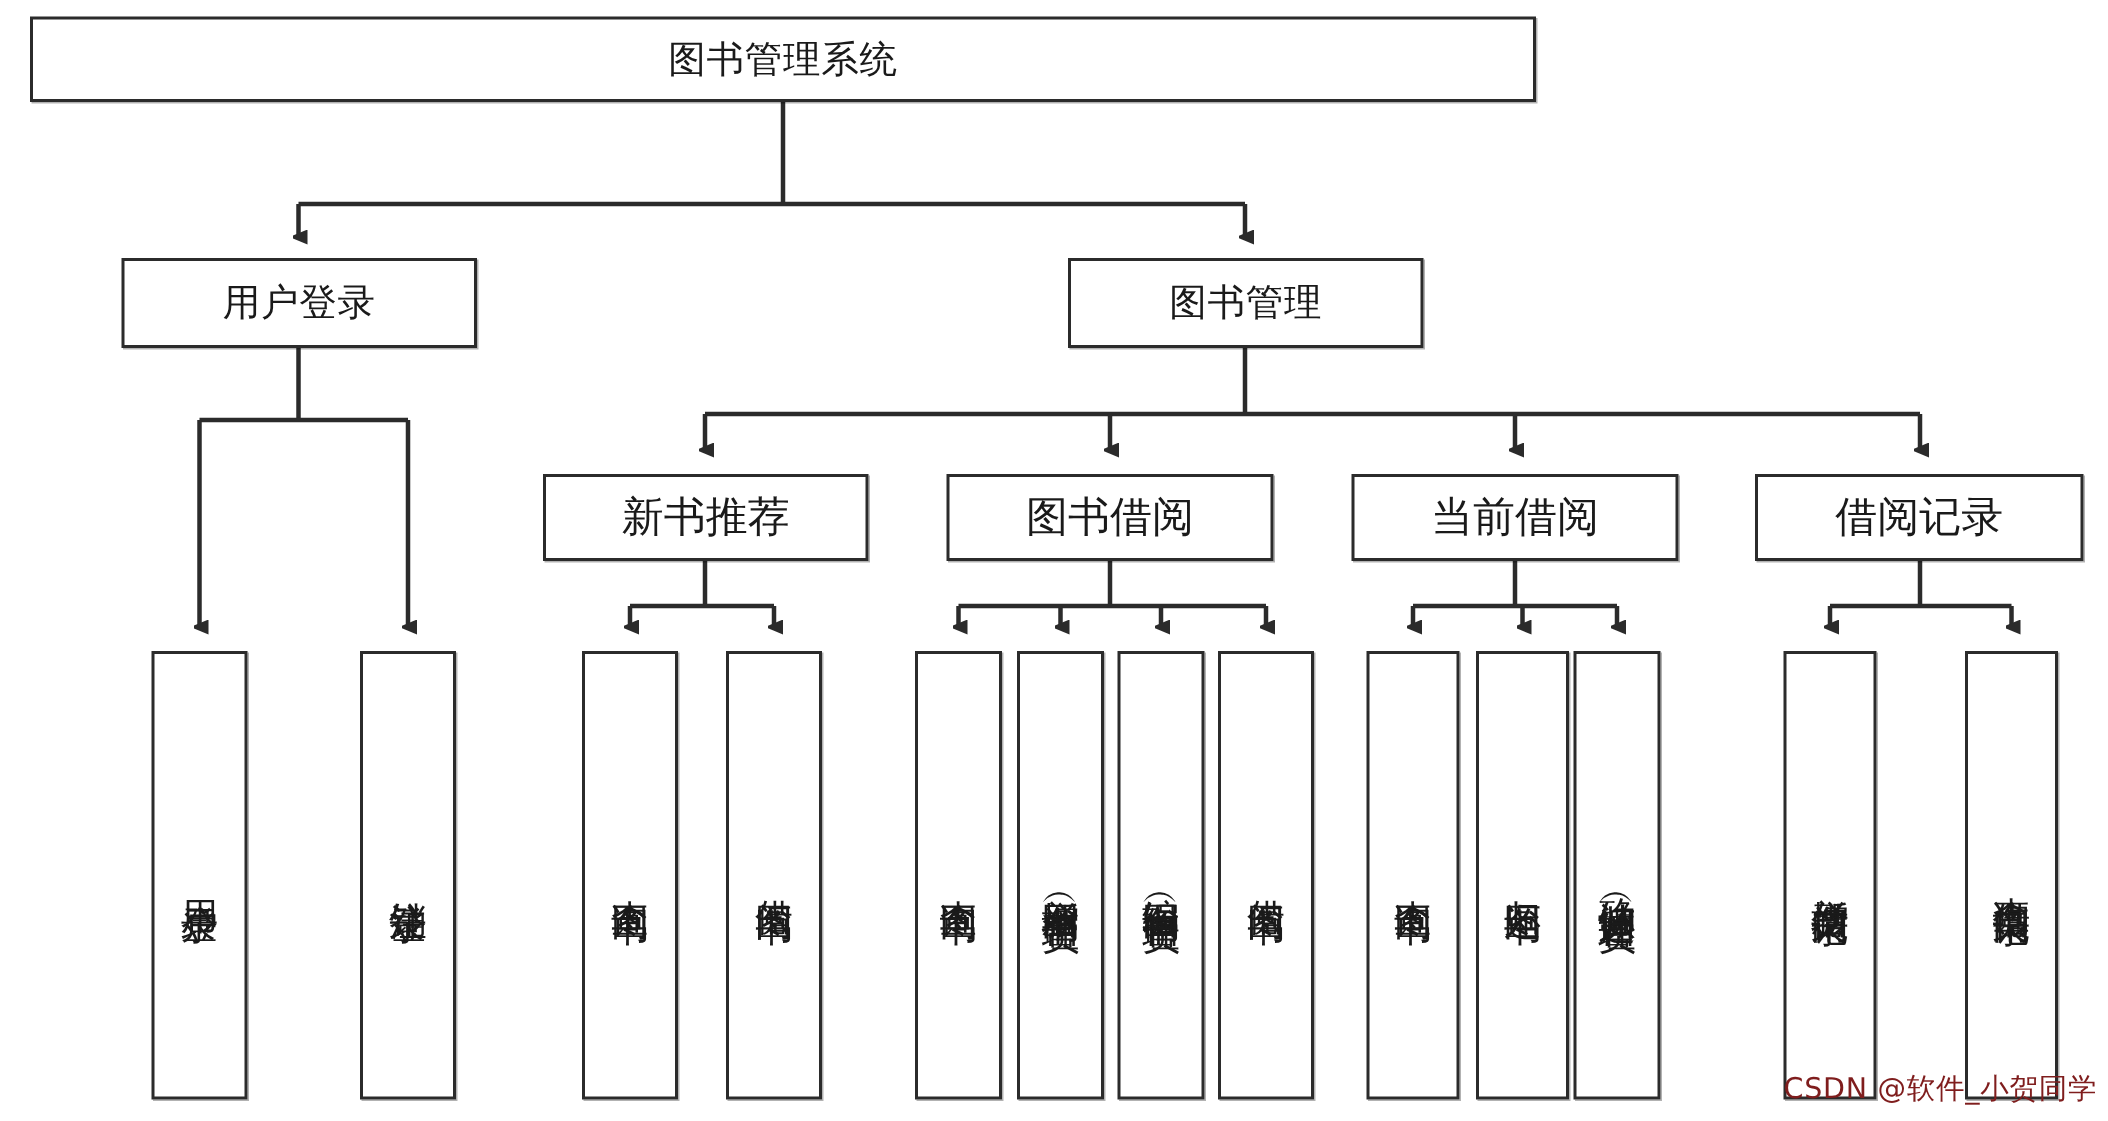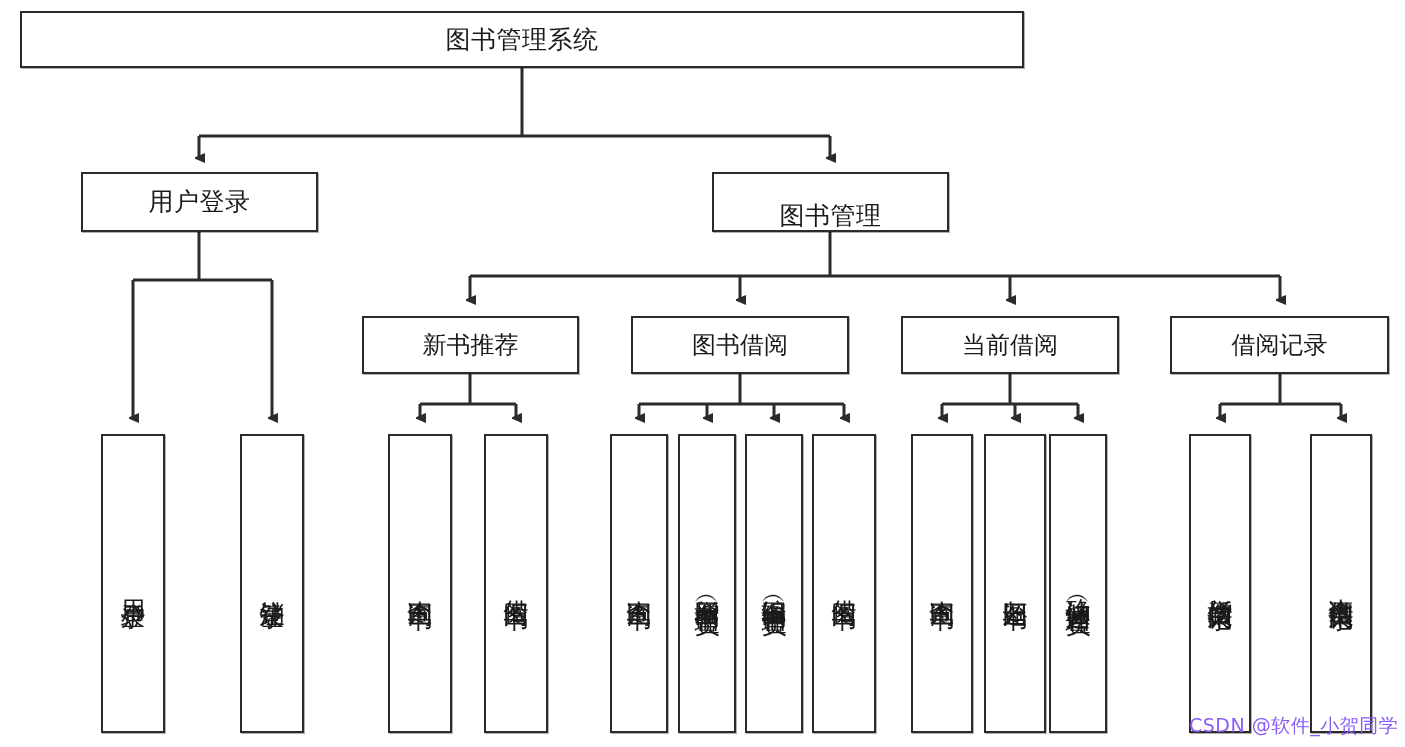--- a/index.html
+++ b/index.html
@@ -44,21 +44,21 @@
   }
   
   .node.horiz .node-label {
     font-size: 25px;
     letter-spacing: 0.5px;
   }
   .node.root .node-label {
     font-size: 25px;
   }
   .node.level3 .node-label {
-    font-size: 24px;
+    font-size: 28px;
   }
   
   .node.leaf {
     align-items: flex-start;
     justify-content: center;
     padding-top: 0;
   }
   .node.leaf .node-label {
     writing-mode: vertical-rl;
     text-orientation: upright;
@@ -73,21 +73,21 @@
   }
   .node.leaf.tall-text .node-label {
     align-items: flex-start;
     padding-top: 4px;
   }
   #watermark {
     position: absolute;
     left: 1189px;
     top: 713px;
     font-size: 19px;
-    color: #8b5cf6;
+    color: #7f1d1d;
     white-space: nowrap;
     letter-spacing: 0.5px;
     font-family: "DejaVu Sans", "Liberation Sans", sans-serif;
   }
 </style>
 </head>
 <body>
 
 <div id="diagram-root">
 
@@ -141,21 +141,21 @@
     </g>
   </svg>
 
   <div class="node root horiz" style="left:20px; top:11px; width:1004px; height:57px;">
     <span class="node-label">图书管理系统</span>
   </div>
 
   <div class="node horiz" style="left:81px; top:172px; width:237px; height:60px;">
     <span class="node-label">用户登录</span>
   </div>
-  <div class="node horiz" style="left:712px; top:172px; width:237px; height:60px;align-items:flex-end;">
+  <div class="node horiz" style="left:712px; top:172px; width:237px; height:60px;">
     <span class="node-label">图书管理</span>
   </div>
 
   <div class="node level3" style="left:362px; top:316px; width:217px; height:58px;">
     <span class="node-label">新书推荐</span>
   </div>
   <div class="node level3" style="left:631px; top:316px; width:218px; height:58px;text-align:center;">
     <span class="node-label">图书借阅</span>
   </div>
   <div class="node level3" style="left:1170px; top:316px; width:219px; height:58px;">

